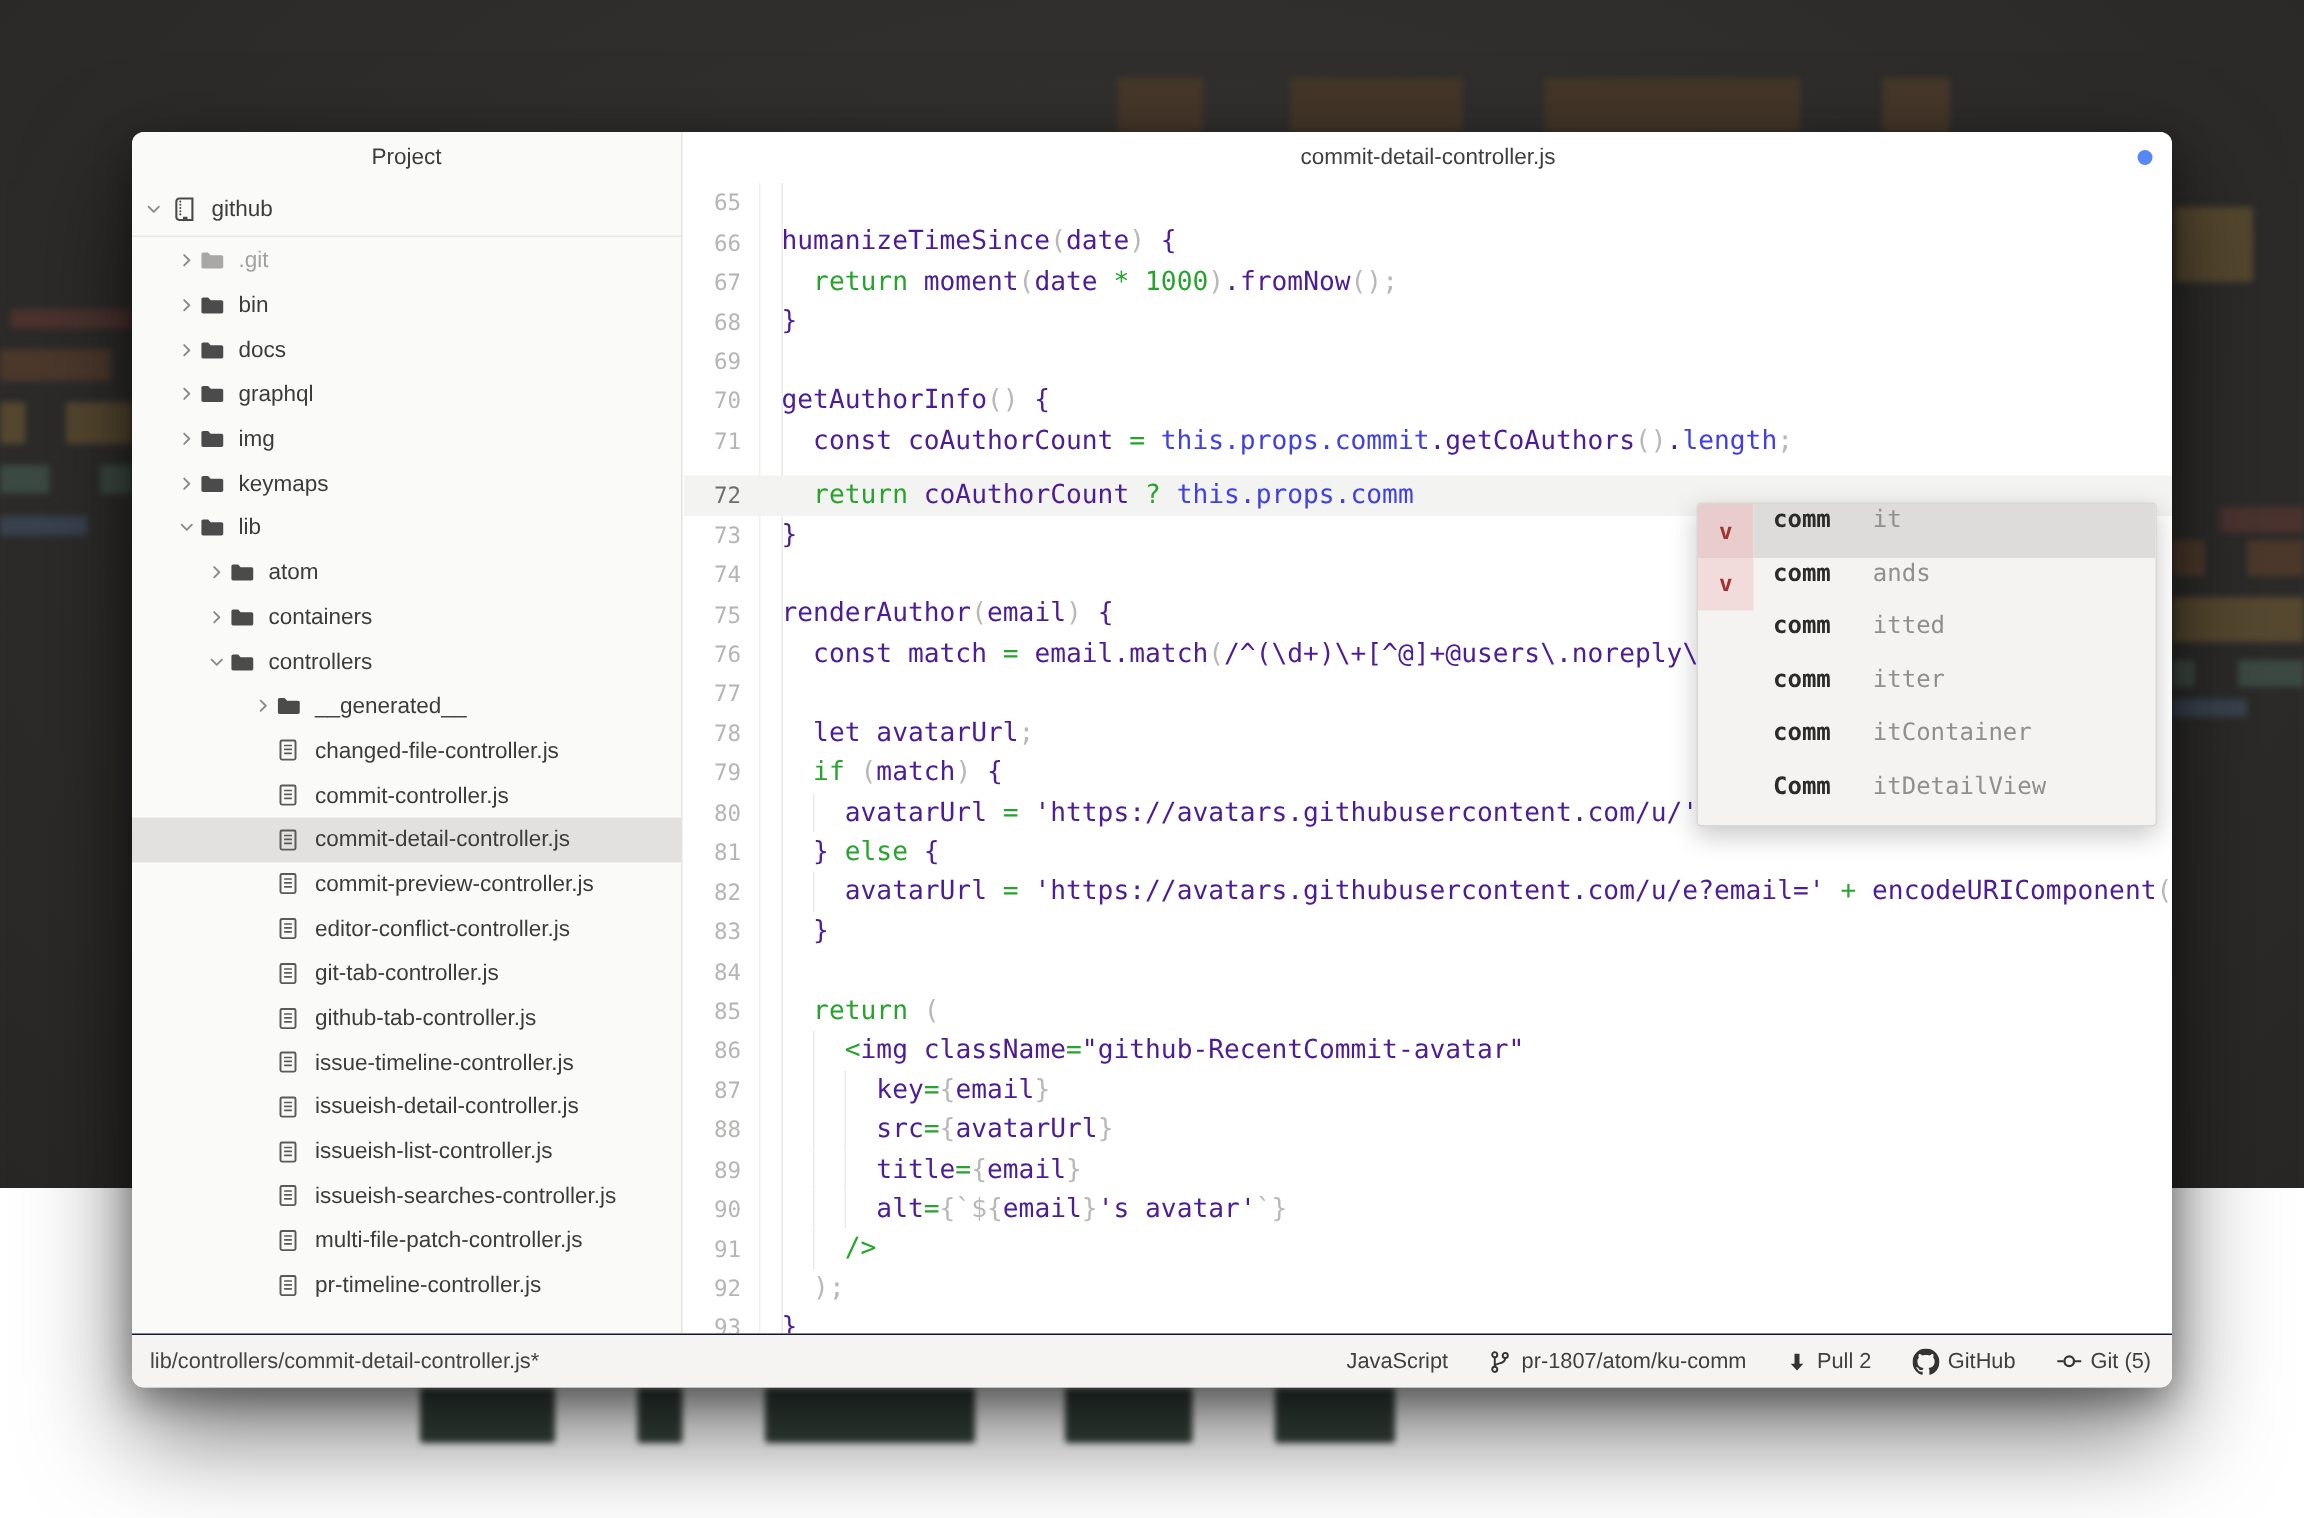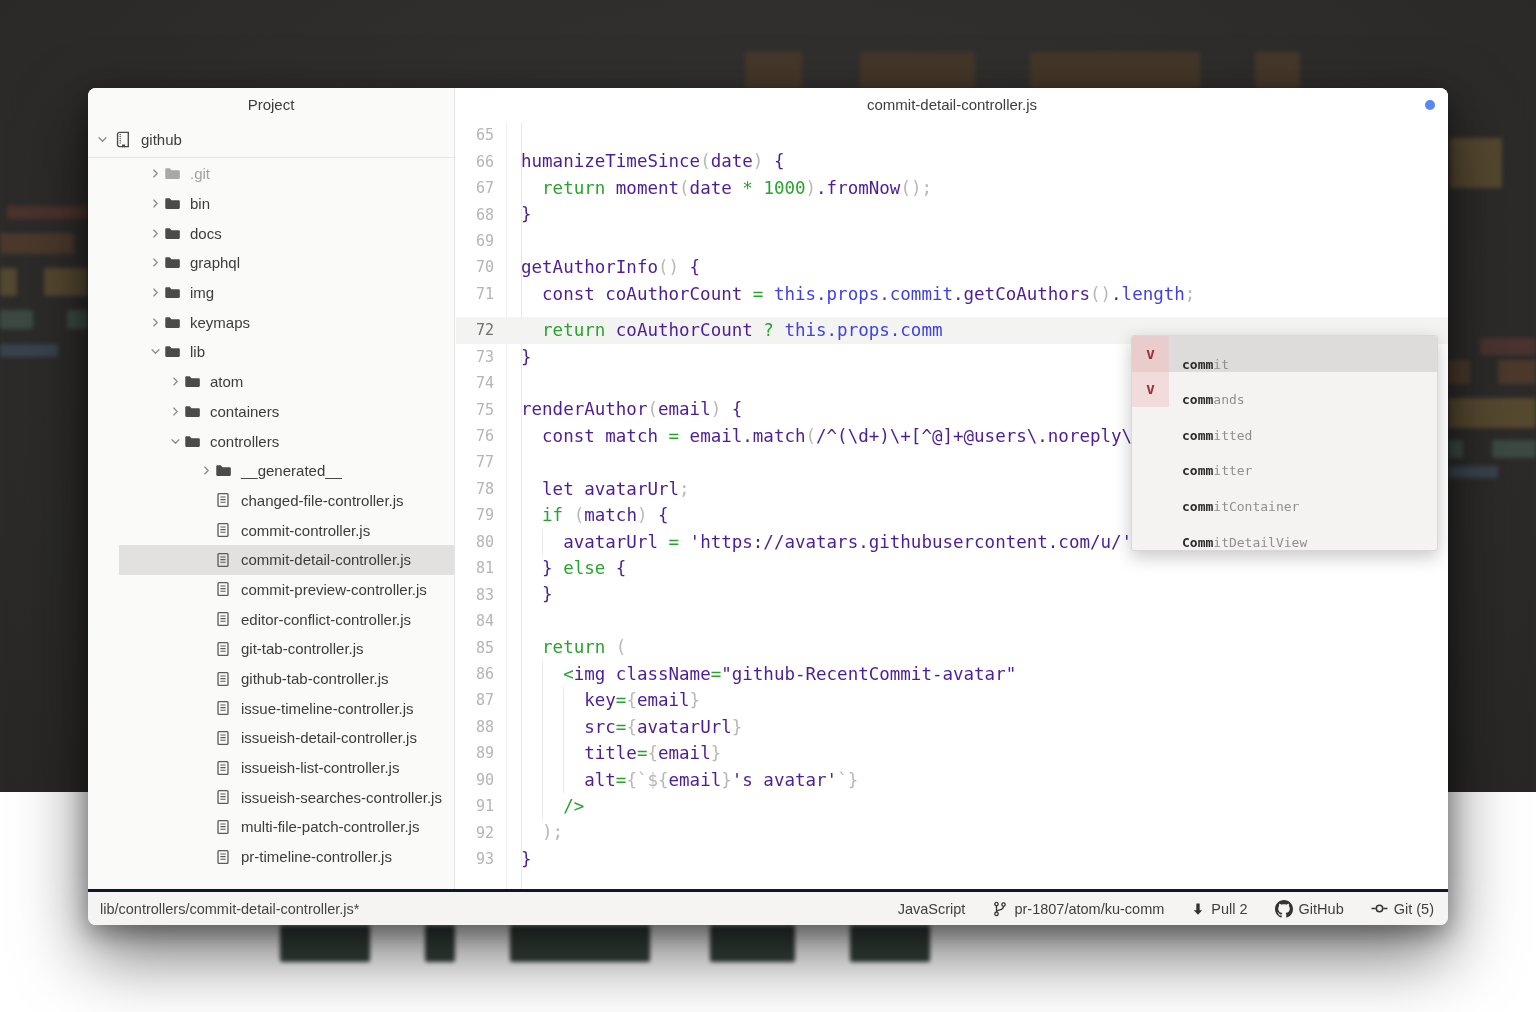--- a/index.html
+++ b/index.html
@@ -18,21 +18,21 @@
   
   .tree-panel { position:absolute; left:0; top:0; width:367px; height:801px;
                 background:#fafaf9; border-right:1px solid #e4e3e2; overflow:hidden; }
   .tree-header { height:33px; line-height:33px; text-align:center; font-size:15px; color:#3d3d3d; }
   .tree-root-row { height:37px; display:flex; align-items:center; padding-left:9px;
                    border-bottom:1px solid #e7e6e5; color:#3c3c3c; }
   .tree-root-row .chev { width:18px; color:#8a8a8a; display:flex; align-items:center; }
   .tree-root-row .repo-ic { width:23px; color:#4a4a4a; display:flex; align-items:center; }
   .tree-root-row .lbl { font-size:15px; padding-left:3px; }
   .tree-list { position:absolute; left:0; right:0; top:71px; bottom:0; overflow:hidden; }
-  .tree-row { height:29.7px; display:flex; align-items:center; color:#3c3c3c; font-size:15px;margin-left:31px; }
+  .tree-row { height:29.7px; display:flex; align-items:center; color:#3c3c3c; font-size:15px; }
   .tree-row.selected { background:#e2e1e0; }
   .tree-row.dimmed { color:#a3a2a1; }
   .tree-row.dimmed .t-icon { color:#a9a8a7; }
   .tree-row .chev { width:18px; color:#8a8a8a; display:flex; align-items:center; justify-content:center; }
   .tree-row .t-icon { width:23px; color:#4b4b4b; display:flex; align-items:center; }
   .tree-row.file .t-icon { color:#5a5a5a; }
   .tree-row .lbl { padding-left:3px; white-space:nowrap; }
   .lvl-1 { padding-left:27px; } .lvl-2 { padding-left:47px; } .lvl-3 { padding-left:78px; }
 
   
@@ -62,28 +62,28 @@
   
   .autocomplete { position:absolute; left:675px; top:247px; width:307px;
                   background:#f4f3f2; border:1px solid #d9d8d7; border-radius:3px;
                   box-shadow:0 6px 18px rgba(0,0,0,.22); overflow:hidden; z-index:5;
                   font-family:"DejaVu Sans Mono", monospace; }
   .ac-row { height:35.6px; display:flex; align-items:stretch; }
   .ac-badge { width:37px; display:flex; align-items:center; justify-content:center;
               font-weight:bold; font-size:15px; color:#a03434; }
   .ac-row.has-badge .ac-badge { background:#f2dcdb; }
   .ac-row.selected .ac-badge { background:#e9cdcc; }
-  .ac-label { flex:1; display:flex; align-items:flex-end; padding-left:13px; font-size:13px; }
+  .ac-label { flex:1; display:flex; align-items:flex-start; padding-left:13px; font-size:16px;gap:28px; }
   .ac-row.selected .ac-label { background:#dddcda; }
   .ac-match { font-weight:bold; color:#2b2b2b; }
   .ac-rest { color:#8f8f8f; }
 
   
   .status-bar { position:absolute; left:0; right:0; bottom:0; height:36px; background:#f5f4f2;
-                border-top:3px solid #0f172a; display:flex; align-items:center;
+                border-top:1px solid #0f172a; display:flex; align-items:center;
                 padding:0 14px 0 12px; font-size:14.5px; color:#444; }
   .sb-left { flex:1; white-space:nowrap; overflow:hidden; }
   .sb-right { display:flex; align-items:center; gap:27px; }
   .sb-item { display:flex; align-items:center; gap:6px; white-space:nowrap; color:#3f3f3f; }
   .sb-item .sb-ic { display:flex; align-items:center; color:#333; }
   .sb-label.truncate { max-width:168px; overflow:hidden; }
 </style>
 </head>
 <body>
 
@@ -481,20 +481,24 @@
           </div>
           <div class="code-line">
             <span class="num">80</span>
             <span class="code-text"><span class="ind-guide" style="left: calc(2ch + 15px);"></span><span class="tok-t">    avatarUrl </span><span class="tok-k">=</span><span class="tok-t"> 'https://avatars.githubusercontent.com/u/'</span><span class="tok-k"> +</span><span class="tok-t"> match</span><span class="tok-p">[</span><span class="tok-n">1</span><span class="tok-p">]</span><span class="tok-k"> +</span><span class="tok-t"> '?s=32'</span><span class="tok-p">;</span></span>
           </div>
           <div class="code-line">
             <span class="num">81</span>
             <span class="code-text"><span class="tok-t">  } </span><span class="tok-k">else</span><span class="tok-t"> {</span></span>
           </div>
           <div class="code-line">
+            <span class="num">82</span>
+            <span class="code-text"><span class="ind-guide" style="left: calc(2ch + 15px);"></span><span class="tok-t">    avatarUrl </span><span class="tok-k">=</span><span class="tok-t"> 'https://avatars.githubusercontent.com/u/e?email='</span><span class="tok-k"> +</span><span class="tok-t"> encodeURIComponent</span><span class="tok-p">(</span></span>
+          </div>
+          <div class="code-line">
             <span class="num">83</span>
             <span class="code-text"><span class="tok-t">  }</span></span>
           </div>
           <div class="code-line">
             <span class="num">84</span>
             <span class="code-text"></span>
           </div>
           <div class="code-line">
             <span class="num">85</span>
             <span class="code-text"><span class="tok-t">  </span><span class="tok-k">return</span><span class="tok-p"> (</span></span>

